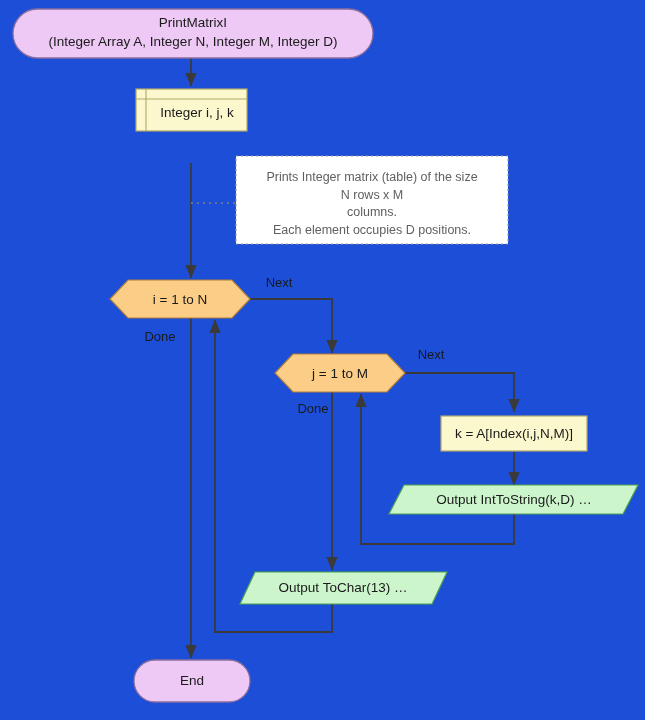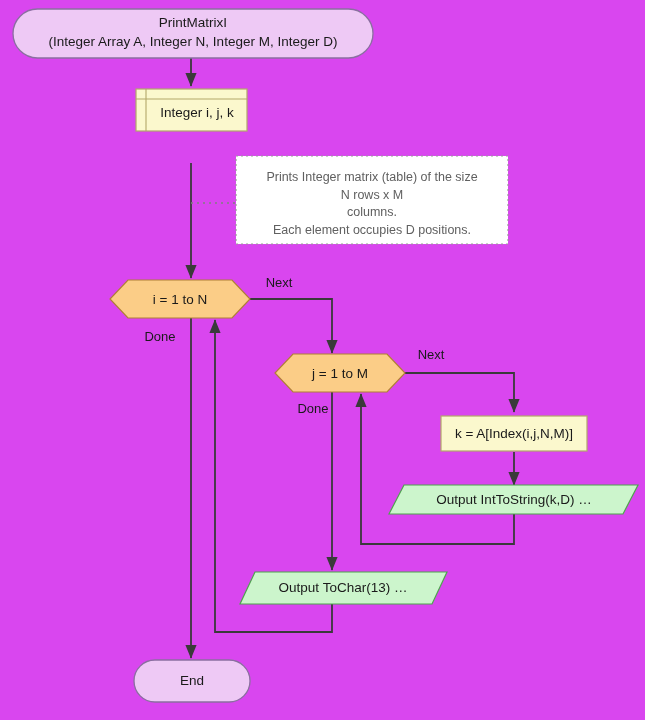--- a/index.html
+++ b/index.html
@@ -7,21 +7,21 @@
     padding: 0;
     background: #ffffff;
   }
   body {
     font-family: "Liberation Sans", sans-serif;
   }
   #canvas {
     position: relative;
     width: 645px;
     height: 720px;
-    background: #d946ef;
+    background: #1d4ed8;
     overflow: hidden;
   }
   #flow-svg {
     position: absolute;
     left: 0;
     top: 0;
     width: 645px;
     height: 720px;
   }
   .node-text {

